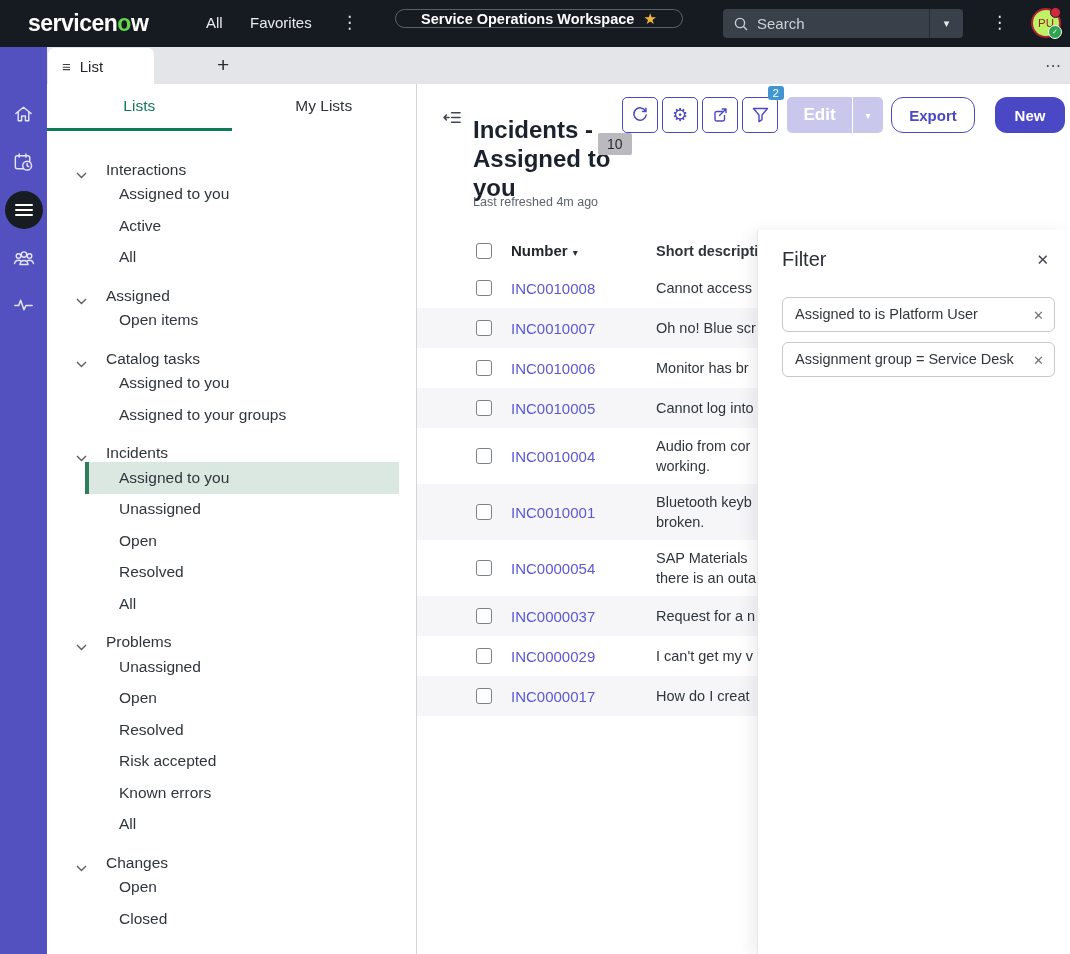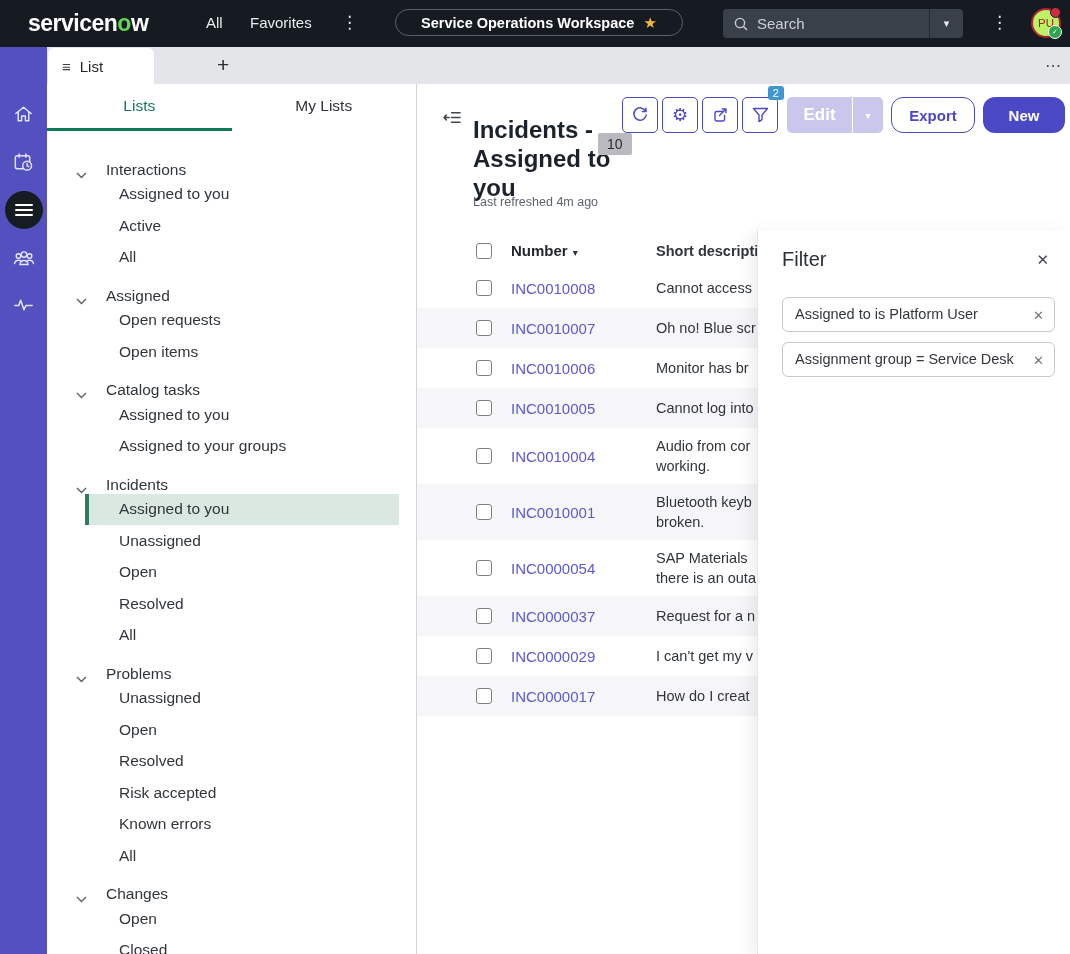--- a/index.html
+++ b/index.html
@@ -8,21 +8,21 @@
   svg{display:block;}
 
   
   .topbar{position:absolute;top:0;left:0;width:1070px;height:47px;background:#161a21;color:#eef0f3;}
   .logo{position:absolute;left:28px;top:10px;font-size:23px;font-weight:bold;letter-spacing:-.5px;color:#fff;}
   .logo .green{color:#62d84e;}
   .nav-link{position:absolute;top:14px;font-size:15px;color:#e9ebee;cursor:default;}
   .nav-all{left:206px;} .nav-fav{left:250px;}
   .kebab{position:absolute;top:12px;font-size:17px;color:#dfe2e6;letter-spacing:0;}
   .kebab1{left:341px;} .kebab2{left:991px;}
-  .ws-pill{position:absolute;left:395px;top:9px;width:288px;height:27px;border:1px solid #5c616a;border-radius:14px;
+  .ws-pill{position:absolute;left:395px;top:9px;width:288px;height:19px;border:1px solid #5c616a;border-radius:14px;
            display:flex;align-items:center;justify-content:center;gap:9px;font-size:14.5px;font-weight:bold;color:#fff;box-sizing:border-box;}
   .ws-pill .star{color:#f1b53d;font-size:15px;}
   .searchbox{position:absolute;left:723px;top:9px;width:240px;height:29px;background:#3a404a;border-radius:4px;
              display:flex;align-items:center;box-sizing:border-box;}
   .searchbox .mag{margin:0 9px 0 11px;}
   .searchbox .ph{font-size:15px;color:#ccd1d7;flex:1;}
   .searchbox .divider{width:1px;height:29px;background:#272b31;}
   .searchbox .s-caret{width:33px;text-align:center;font-size:11px;color:#e8eaec;}
   .avatar{position:absolute;left:1031px;top:8px;width:30px;height:30px;border-radius:50%;background:#bef264;
           border:2.5px solid #b32036;box-sizing:border-box;display:flex;align-items:center;justify-content:center;
@@ -72,21 +72,21 @@
            display:flex;align-items:center;justify-content:center;color:#4b48c5;position:relative;}
   .iconbtn .gear-glyph{font-size:18px;line-height:1;}
   .filter-badge{position:absolute;top:-12px;right:-7px;background:#4196d2;color:#fff;font-size:11.5px;
                 padding:1px 5px;border-radius:3px;}
   .edit-split{display:flex;margin-left:5px;border-radius:5px;overflow:hidden;height:36px;}
   .edit-main{width:65px;background:#c9c8ec;color:#fff;font-weight:bold;font-size:17px;display:flex;align-items:center;justify-content:center;}
   .edit-caret{width:30px;background:#c9c8ec;border-left:1px solid #fff;color:#fff;font-size:10px;
               display:flex;align-items:center;justify-content:center;}
   .btn{height:36px;border-radius:12px;font-size:15px;font-weight:bold;display:flex;align-items:center;justify-content:center;box-sizing:border-box;}
   .btn-export{width:84px;border:1px solid #4b48c5;color:#4b48c5;background:#fff;margin-left:4px;}
-  .btn-new{width:82px;background:#4b48c5;color:#fff;margin-left:4px;}
+  .btn-new{width:70px;background:#4b48c5;color:#fff;margin-left:16px;}
 
   
   .table{position:absolute;top:149px;left:0;right:0;}
   .thead{height:35px;display:flex;align-items:center;font-size:14.5px;font-weight:bold;color:#22272d;}
   .trow{display:flex;align-items:center;height:40px;}
   .trow.tall{height:56px;}
   .trow.alt{background:#f6f6f9;}
   .c-cb{width:94px;padding-left:59px;box-sizing:border-box;display:flex;align-items:center;}
   .cb{width:16px;height:16px;border:1.5px solid #7c8187;border-radius:3px;background:#fff;box-sizing:border-box;}
   .c-num{width:145px;font-size:15px;}
@@ -196,21 +196,20 @@
     <div class="titem">Assigned to you</div>
     <div class="titem">Active</div>
     <div class="titem">All</div>
 
     <div class="tgroup">
         <svg class="chev" width="11" height="7" viewBox="0 0 11 7">
           <path d="M1 1l4.5 4.5L10 1" fill="none" stroke="currentColor" stroke-width="1.4"></path>
         </svg>
         <span>Assigned</span>
       </div>
-    <div class="titem">Open requests</div>
     <div class="titem">Open items</div>
 
     <div class="tgroup">
         <svg class="chev" width="11" height="7" viewBox="0 0 11 7">
           <path d="M1 1l4.5 4.5L10 1" fill="none" stroke="currentColor" stroke-width="1.4"></path>
         </svg>
         <span>Catalog tasks</span>
       </div>
     <div class="titem">Assigned to you</div>
     <div class="titem">Assigned to your groups</div>

